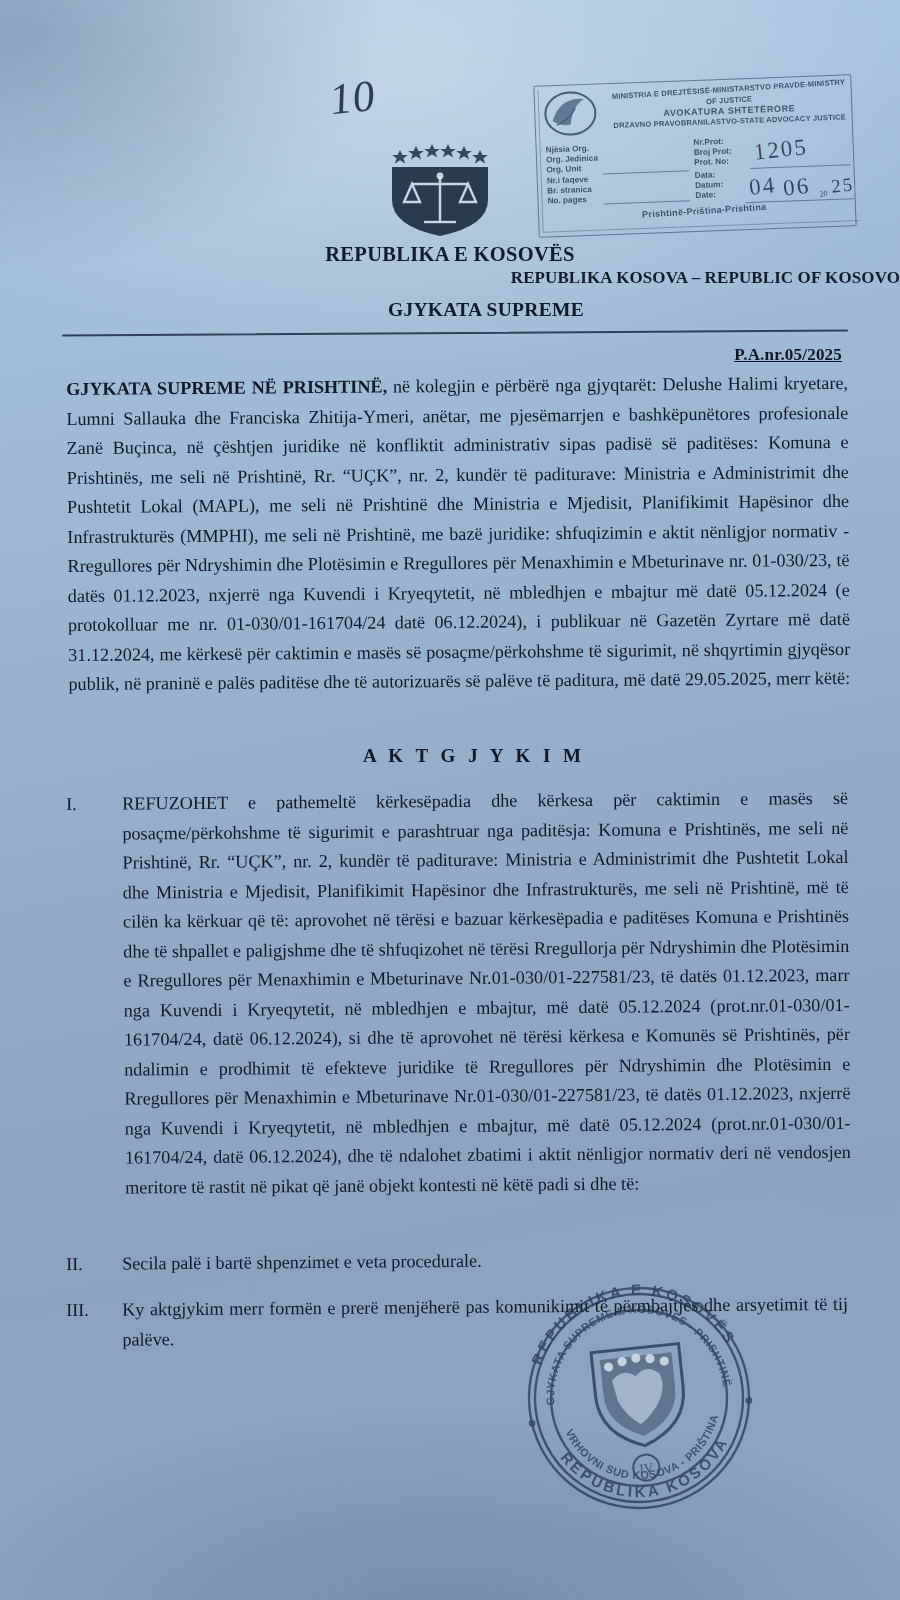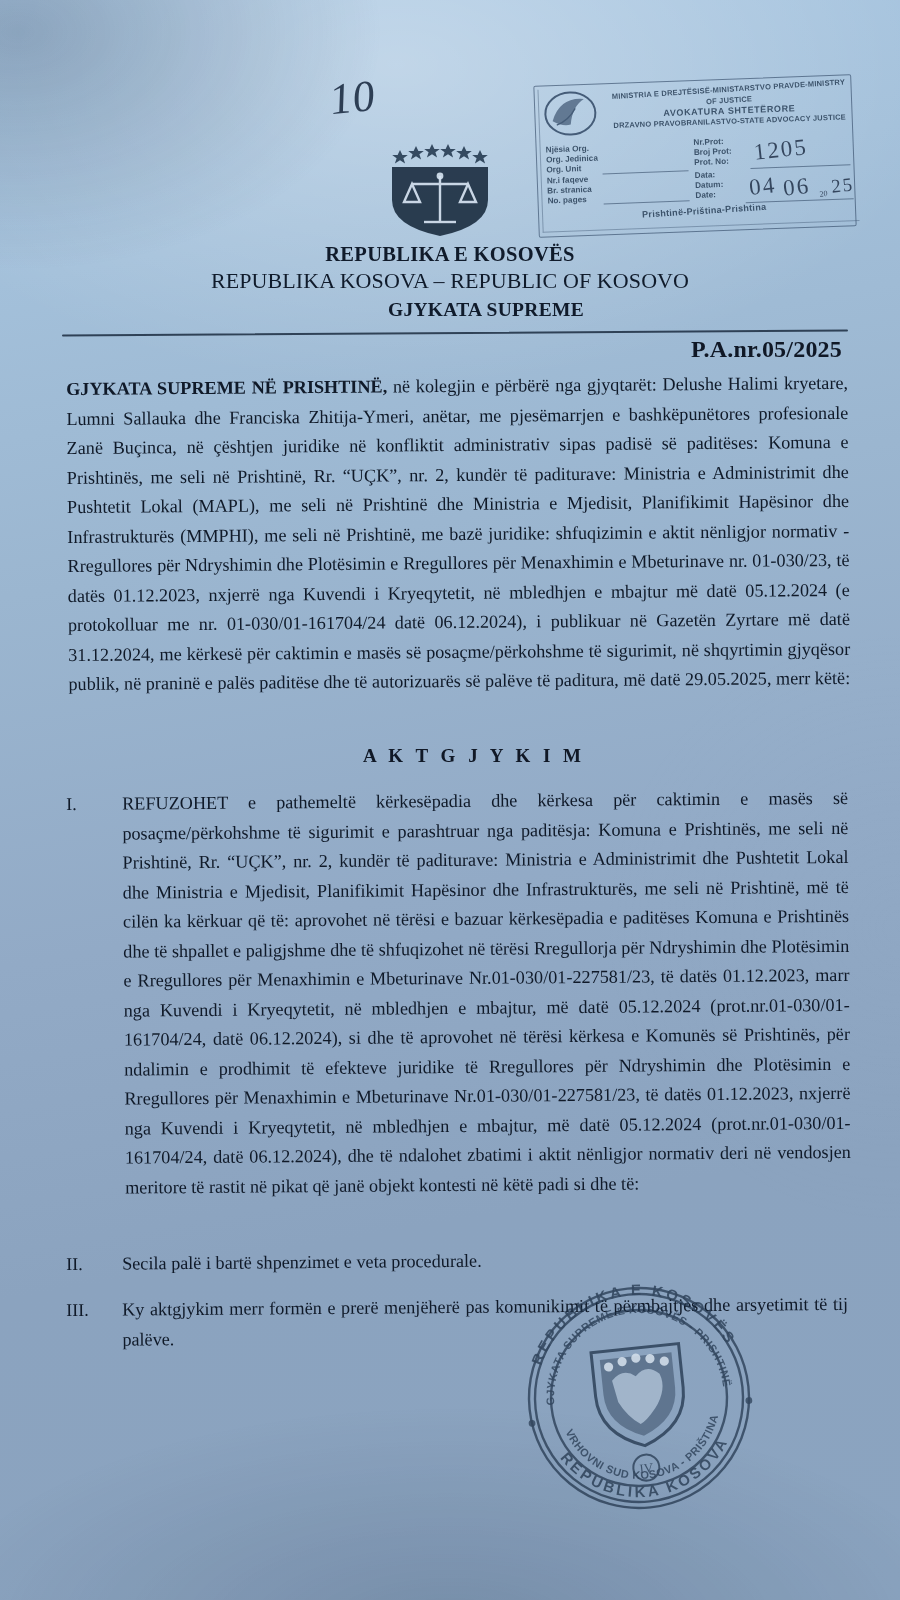--- a/index.html
+++ b/index.html
@@ -150,42 +150,43 @@
 
   
   .hdr {
     position: absolute;
     width: 100%;
     text-align: center;
     font-weight: bold;
     color: #101b2b;
   }
   .hdr1 { top: 243px; font-size: 20.5px; letter-spacing: .3px; }
-  .hdr2 { top: 268px; font-size: 22px; letter-spacing: .1px; font-weight: 400; }
+  .hdr2 { top: 268px; font-size: 17px; letter-spacing: .1px; font-weight: 700; text-align: right; }
   .hdr3 { top: 299px; font-size: 19.5px; letter-spacing: .3px; margin-left: 36px; }
 
   .hrule {
     position: absolute;
     left: 62px;
     top: 332px;
     width: 786px;
     height: 2px;
     background: #1b2b3f;
     opacity: .85;
     transform: rotate(-0.35deg);
     border-radius: 2px;
   }
 
   .caseno {
     position: absolute;
     right: 58px;
-    top: 336px;
-    font-size: 24px;
+    top: 345px;
+    font-size: 17px;
     font-weight: bold;
     letter-spacing: .2px;
+    text-decoration: underline;
   }
 
   
   .intro {
     position: absolute;
     left: 66px;
     top: 375px;
     width: 782px;
     font-size: 18.2px;
     line-height: 29.5px;

